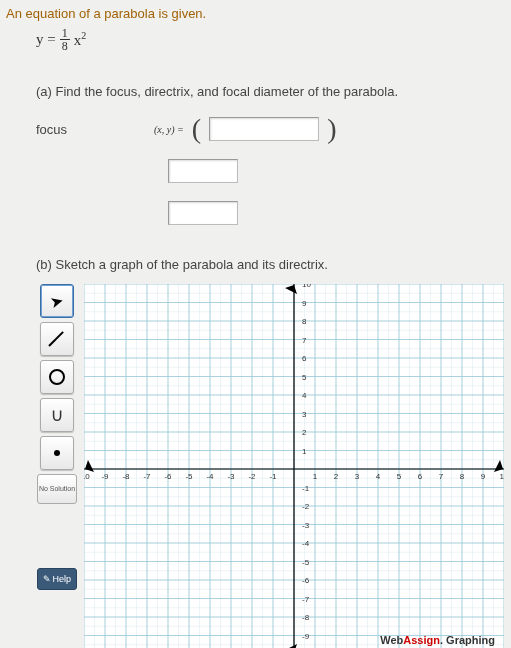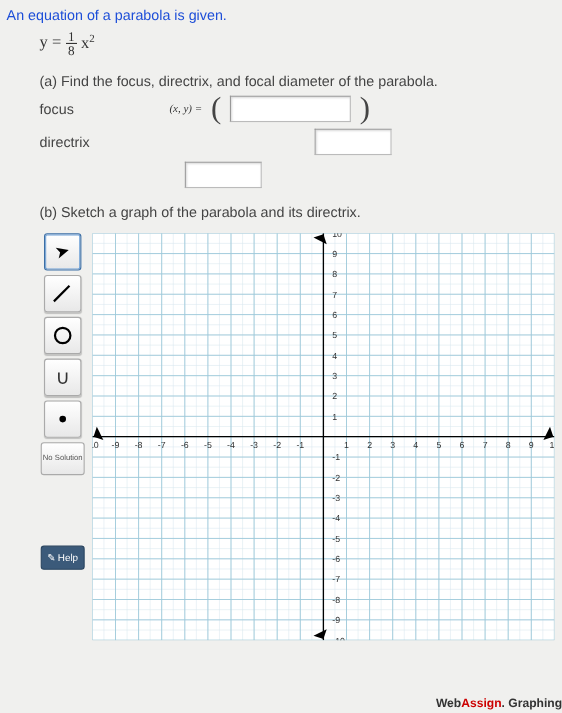--- a/index.html
+++ b/index.html
@@ -6,29 +6,29 @@
   body {
     font-family: Arial, sans-serif;
     font-size: 13px;
     color: #333;
     background: #f0f0ee;
     width: 511px;
     height: 648px;
     overflow: hidden;
     padding: 6px 0 0 6px;
   }
-  .title { color:#1d4ed8; }
+  .title { color:#a16207; }
   .indent { margin-left: 30px; margin-top:6px; }
   .equation { margin-top:6px; font-family: 'Times New Roman', serif; font-size:15px; display:flex; align-items:center; gap:4px; }
   .frac { display:inline-flex; flex-direction:column; align-items:center; font-size:12px; line-height:1; }
   .frac .num { border-bottom:1px solid #333; padding:0 2px; }
   .frac .den { padding:0 2px; }
   .sup { font-size:10px; vertical-align: super; }
-  .part { margin-top:14px; color:#444; }
-  .row { display:flex; align-items:center; margin-top:6px; gap:8px; }
+  .part { margin-top:32px; color:#444; }
+  .row { display:flex; align-items:center; margin-top:18px; gap:8px; }
   .label { width:110px; color:#444;}
   .xy { font-family:'Times New Roman', serif; font-size:10px; font-style:italic;}
   .paren { font-family:'Times New Roman', serif; font-size:28px; color:#444; line-height:0; }
   .input {
     background:#fff;
     border:1px solid #bbb;
     border-top-color:#999;
     border-left-color:#999;
     height:24px;
     box-shadow: inset 1px 1px 2px rgba(0,0,0,0.15);
@@ -58,21 +58,21 @@
     margin-top:60px;
     width:40px; height:22px;
     background:#3b5a7a;
     border:1px solid #2a4560;
     border-radius:3px;
     color:#fff; font-size:9px;
     display:flex; align-items:center; justify-content:center; gap:2px;
   }
   .graph-wrap { position:relative; }
   .footer {
-    position:absolute; right:0; bottom:2px;
+    position:absolute; right:16px; bottom:2px;
     font-size:11px; font-weight:bold; color:#333;
   }
   .footer .assign { color:#c00; }
   svg { display:block; }
   .cursor-icon { font-size:16px; color:#000; transform: rotate(-15deg);}
   .line-icon { width:20px; height:20px; position:relative;}
   .line-icon::before{ content:""; position:absolute; left:2px; top:16px; width:20px; border-top:2px solid #000; transform:rotate(-45deg); transform-origin:left;}
   .circle-icon { width:16px; height:16px; border:2px solid #000; border-radius:50%; }
   .parab-icon { font-size:18px; font-family:serif;}
   .dot-icon { width:6px; height:6px; background:#000; border-radius:50%; }
@@ -95,21 +95,20 @@
 
 <div class="indent row">
   <span class="label">focus</span>
   <span class="xy">(x, y) =</span>
   <span class="paren">(</span>
   <input class="input focus" value="" style="">
   <span class="paren">)</span>
 </div>
 
 <div class="indent row">
-  <span class="label">directrix</span>
   <input class="input small" value="" style="">
 </div>
 
 <div class="indent row">
   <input class="input small" value="" style="">
 </div>
 
 <div class="indent part" style="">(b) Sketch a graph of the parabola and its directrix.</div>
 
 <div class="indent graph-area">

